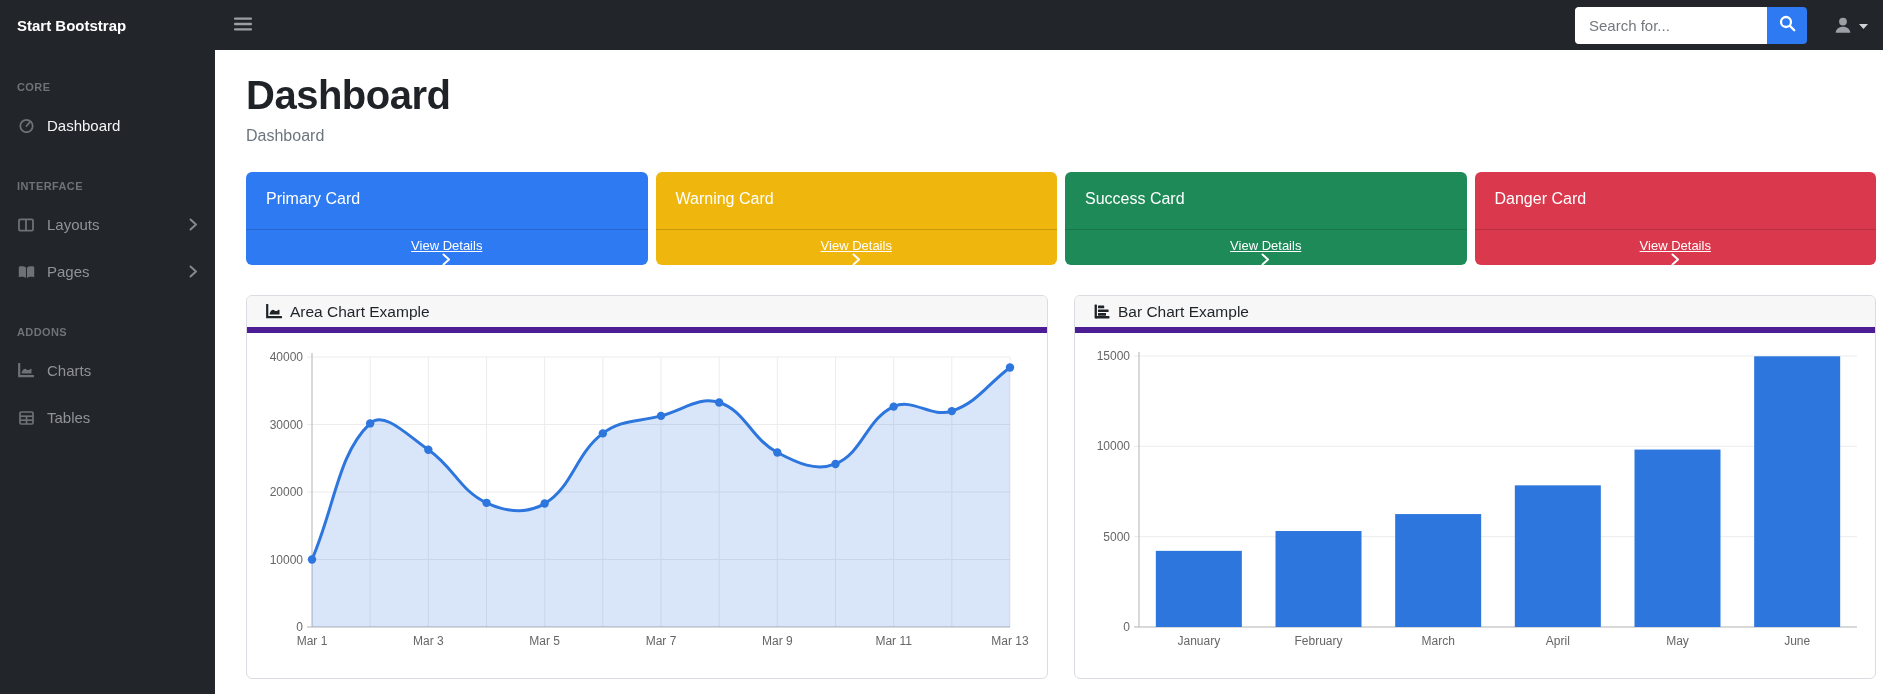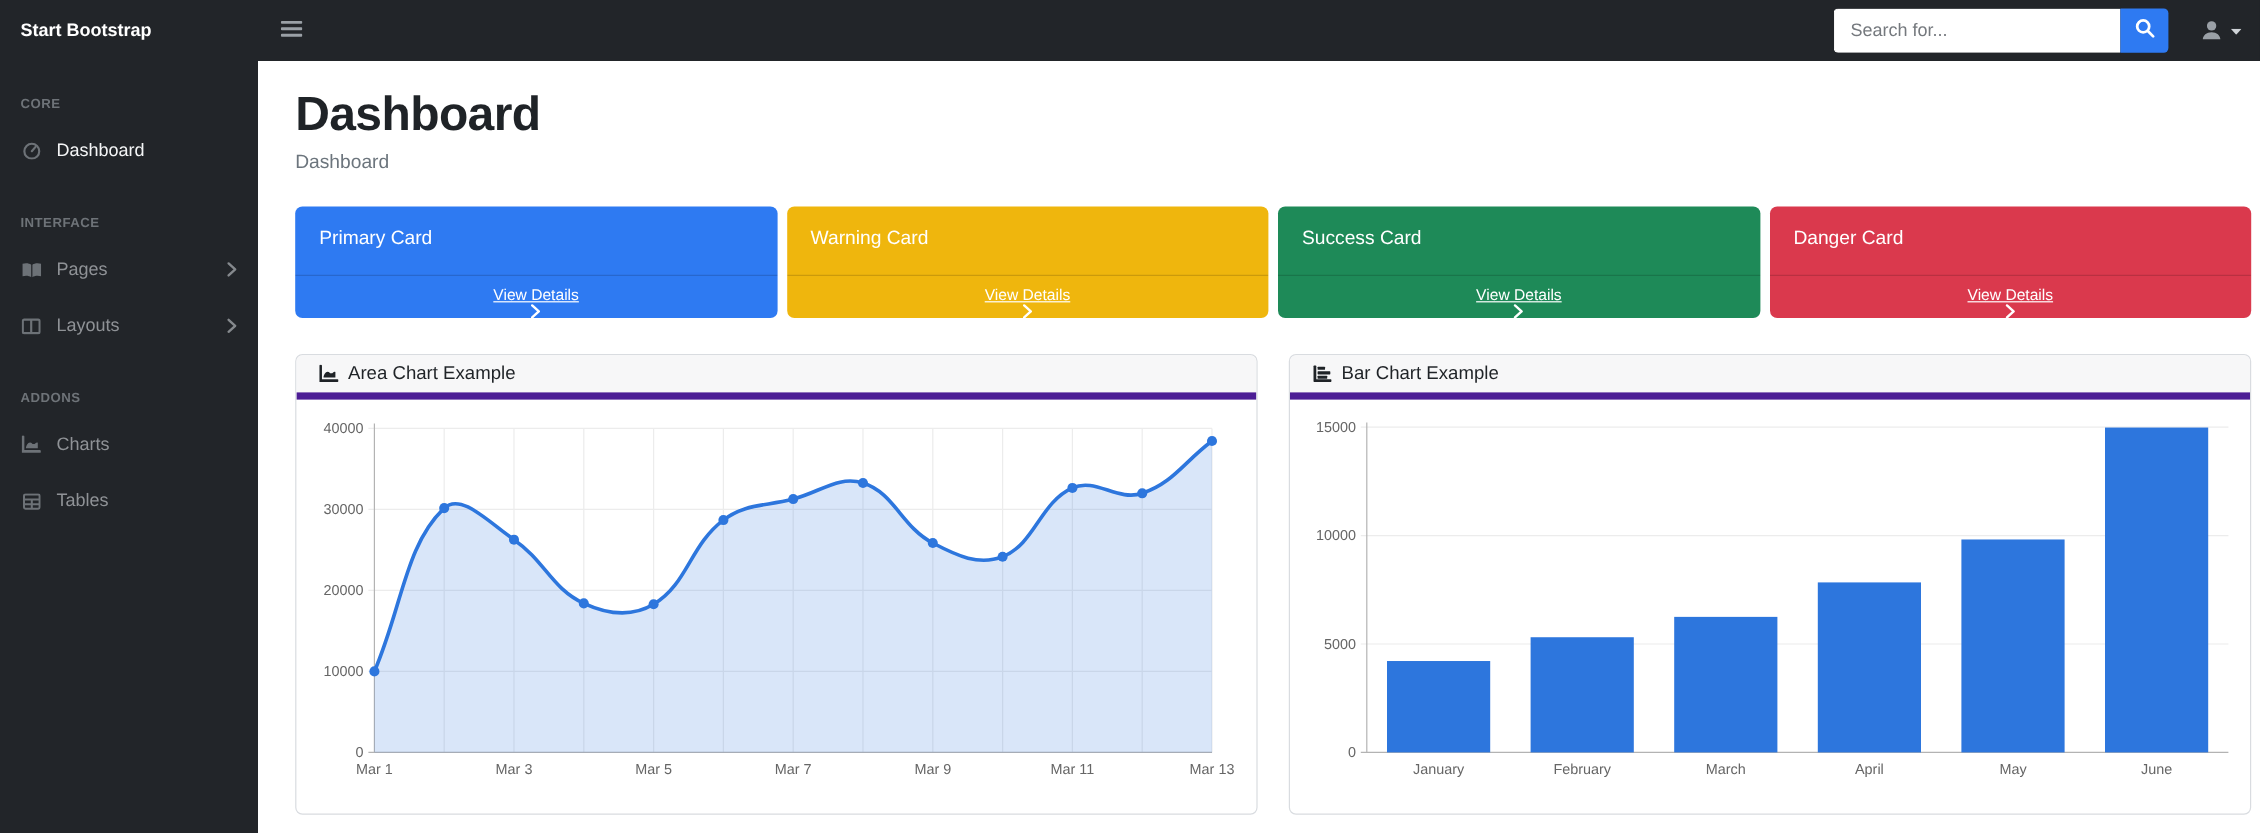--- a/index.html
+++ b/index.html
@@ -15,21 +15,21 @@
     position:fixed; top:0; left:0; width:1883px; height:50px;
     background:#222529; display:flex; align-items:center; z-index:20;
   }
   .brand { width:222px; padding-left:17px; color:#fff; font-size:15px; font-weight:700; flex:none; }
   .hamburger {
     background:none; border:none; padding:6px 10px; margin-left:2px;
     color:#9aa0a6; cursor:pointer; display:flex; align-items:center;
   }
   .search { margin-left:auto; display:flex; height:37px; }
   .search input {
-    width:239px; border:1px solid #fff; border-right:none; outline:none;
+    width:192px; border:1px solid #fff; border-right:none; outline:none;
     border-radius:4px 0 0 4px; padding:0 13px; font-size:15px; color:#7f1d1d;
     font-family:inherit;
   }
   .search input::placeholder { color:#75797e; }
   .search-btn {
     width:40px; border:none; border-radius:0 4px 4px 0; cursor:pointer;
     display:flex; align-items:center; justify-content:center;
   }
   .user-menu { display:flex; align-items:center; gap:6px; margin:0 15px 0 26px; cursor:pointer; }
   .user-glyph { color:#9aa0a6; display:flex; }
@@ -122,39 +122,39 @@
         <svg width="17" height="15" viewBox="0 0 17 15" fill="none" stroke="currentColor" stroke-width="1.8">
           <circle cx="8.5" cy="8" r="6.2"></circle>
           <line x1="8.5" y1="8" x2="11.6" y2="4.4" stroke-linecap="round"></line>
         </svg>
       </span>
       <span>Dashboard</span>
     </div>
     <div class="sb-heading">INTERFACE</div>
     <div class="sb-item">
       <span class="sb-icon">
-        <svg width="17" height="14" viewBox="0 0 17 14" fill="currentColor">
-          <path d="M8 2.6C6.4 1.3 3.4 1 .8 1.8v10.4c2.6-.8 5.6-.5 7.2.8zM9 2.6c1.6-1.3 4.6-1.6 7.2-.8v10.4c-2.6-.8-5.6-.5-7.2.8z"></path>
-        </svg>
-      </span>
-      <span>Pages</span>
+        <svg width="16" height="14" viewBox="0 0 16 14" fill="none" stroke="currentColor" stroke-width="1.8">
+          <rect x="1" y="1.4" width="14" height="11.2" rx="1.2"></rect>
+          <line x1="8" y1="1.4" x2="8" y2="12.6"></line>
+        </svg>
+      </span>
+      <span>Layouts</span>
       <span class="sb-chevron">
         <svg width="9" height="13" viewBox="0 0 9 13" fill="none" stroke="currentColor" stroke-width="2" stroke-linecap="round" stroke-linejoin="round">
           <polyline points="1.5,1.5 7,6.5 1.5,11.5"></polyline>
         </svg>
       </span>
     </div>
     <div class="sb-item">
       <span class="sb-icon">
-        <svg width="16" height="14" viewBox="0 0 16 14" fill="none" stroke="currentColor" stroke-width="1.8">
-          <rect x="1" y="1.4" width="14" height="11.2" rx="1.2"></rect>
-          <line x1="8" y1="1.4" x2="8" y2="12.6"></line>
-        </svg>
-      </span>
-      <span>Layouts</span>
+        <svg width="17" height="14" viewBox="0 0 17 14" fill="currentColor">
+          <path d="M8 2.6C6.4 1.3 3.4 1 .8 1.8v10.4c2.6-.8 5.6-.5 7.2.8zM9 2.6c1.6-1.3 4.6-1.6 7.2-.8v10.4c-2.6-.8-5.6-.5-7.2.8z"></path>
+        </svg>
+      </span>
+      <span>Pages</span>
       <span class="sb-chevron">
         <svg width="9" height="13" viewBox="0 0 9 13" fill="none" stroke="currentColor" stroke-width="2" stroke-linecap="round" stroke-linejoin="round">
           <polyline points="1.5,1.5 7,6.5 1.5,11.5"></polyline>
         </svg>
       </span>
     </div>
     <div class="sb-heading">ADDONS</div>
     <div class="sb-item">
       <span class="sb-icon">
         <svg width="16" height="15" viewBox="0 0 16 15" fill="none">

